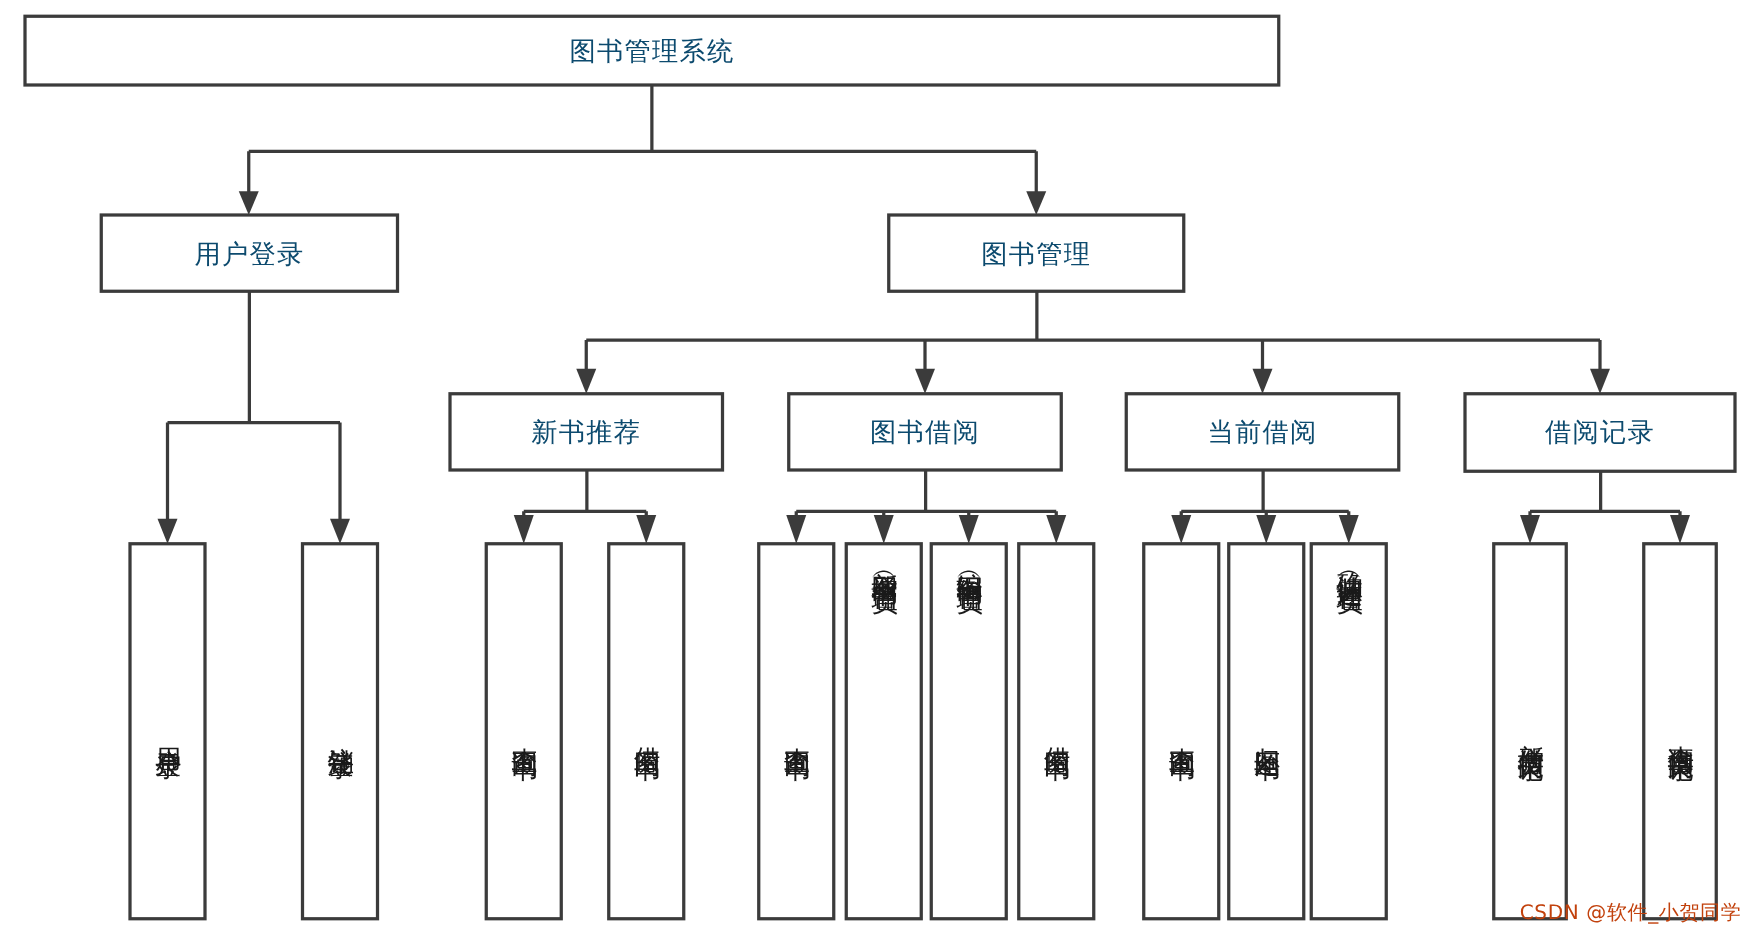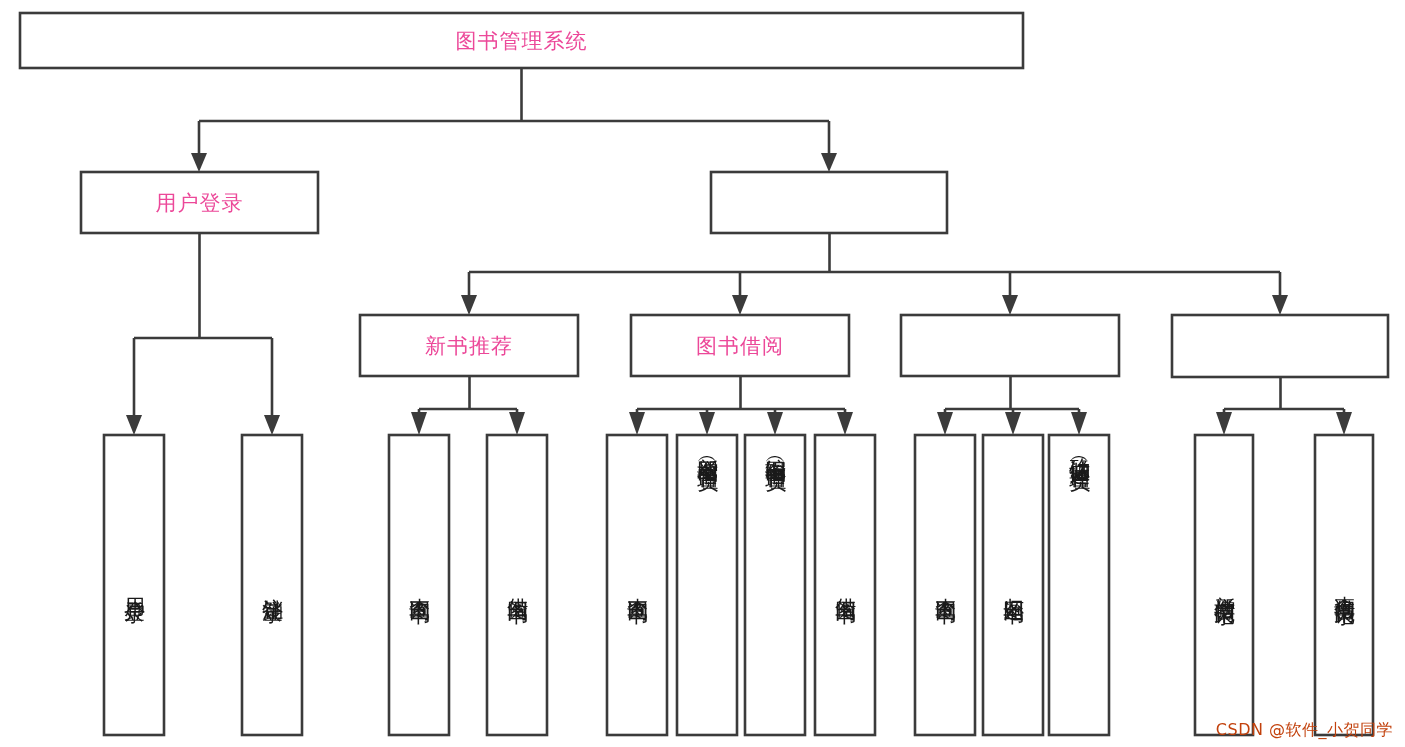--- a/index.html
+++ b/index.html
@@ -59,21 +59,21 @@
   .hlabel-wrap {
     position: absolute;
     display: flex;
     align-items: center;
     justify-content: center;
     pointer-events: none;
   }
   .hlabel-text {
     font-family: "DejaVu Sans", "Liberation Sans", sans-serif;
     font-size: 21px;
-    color: #ec4899;
+    color: #0c4a6e;
     letter-spacing: 1px;
     white-space: nowrap;
   }
   .watermark {
     position: absolute;
     right: 12px;
     bottom: 6px;
     font-family: "DejaVu Sans", "Liberation Sans", sans-serif;
     font-size: 16px;
     color: #c2410c;
@@ -191,30 +191,39 @@
   </svg>
 
   <div class="hlabel-wrap" style="left:20px; top:13px; width:1003px; height:55px;">
     <span class="hlabel-text">图书管理系统</span>
   </div>
 
   <div class="hlabel-wrap" style="left:81px; top:172px; width:237px; height:61px;">
     <span class="hlabel-text">用户登录</span>
   </div>
 
+  <div class="hlabel-wrap" style="left:711px; top:172px; width:236px; height:61px;">
+    <span class="hlabel-text">图书管理</span>
+  </div>
 
   <div class="hlabel-wrap" style="left:360px; top:315px; width:218px; height:61px;text-align:center;">
     <span class="hlabel-text">新书推荐</span>
   </div>
 
   <div class="hlabel-wrap" style="left:631px; top:315px; width:218px; height:61px;">
     <span class="hlabel-text">图书借阅</span>
   </div>
 
-
+  <div class="hlabel-wrap" style="left:901px; top:315px; width:218px; height:61px;">
+    <span class="hlabel-text">当前借阅</span>
+  </div>
+
+  <div class="hlabel-wrap" style="left:1172px; top:315px; width:216px; height:62px;">
+    <span class="hlabel-text">借阅记录</span>
+  </div>
 
   <div class="vlabel-wrap" style="left:104px; top:435px; width:60px; height:300px;">
     <span class="vlabel-text">用户登录</span>
   </div>
   <div class="vlabel-wrap" style="left:242px; top:435px; width:60px; height:300px;">
     <span class="vlabel-text">注销登录</span>
   </div>
   <div class="vlabel-wrap" style="left:389px; top:435px; width:60px; height:300px;">
     <span class="vlabel-text">查询图书</span>
   </div>

